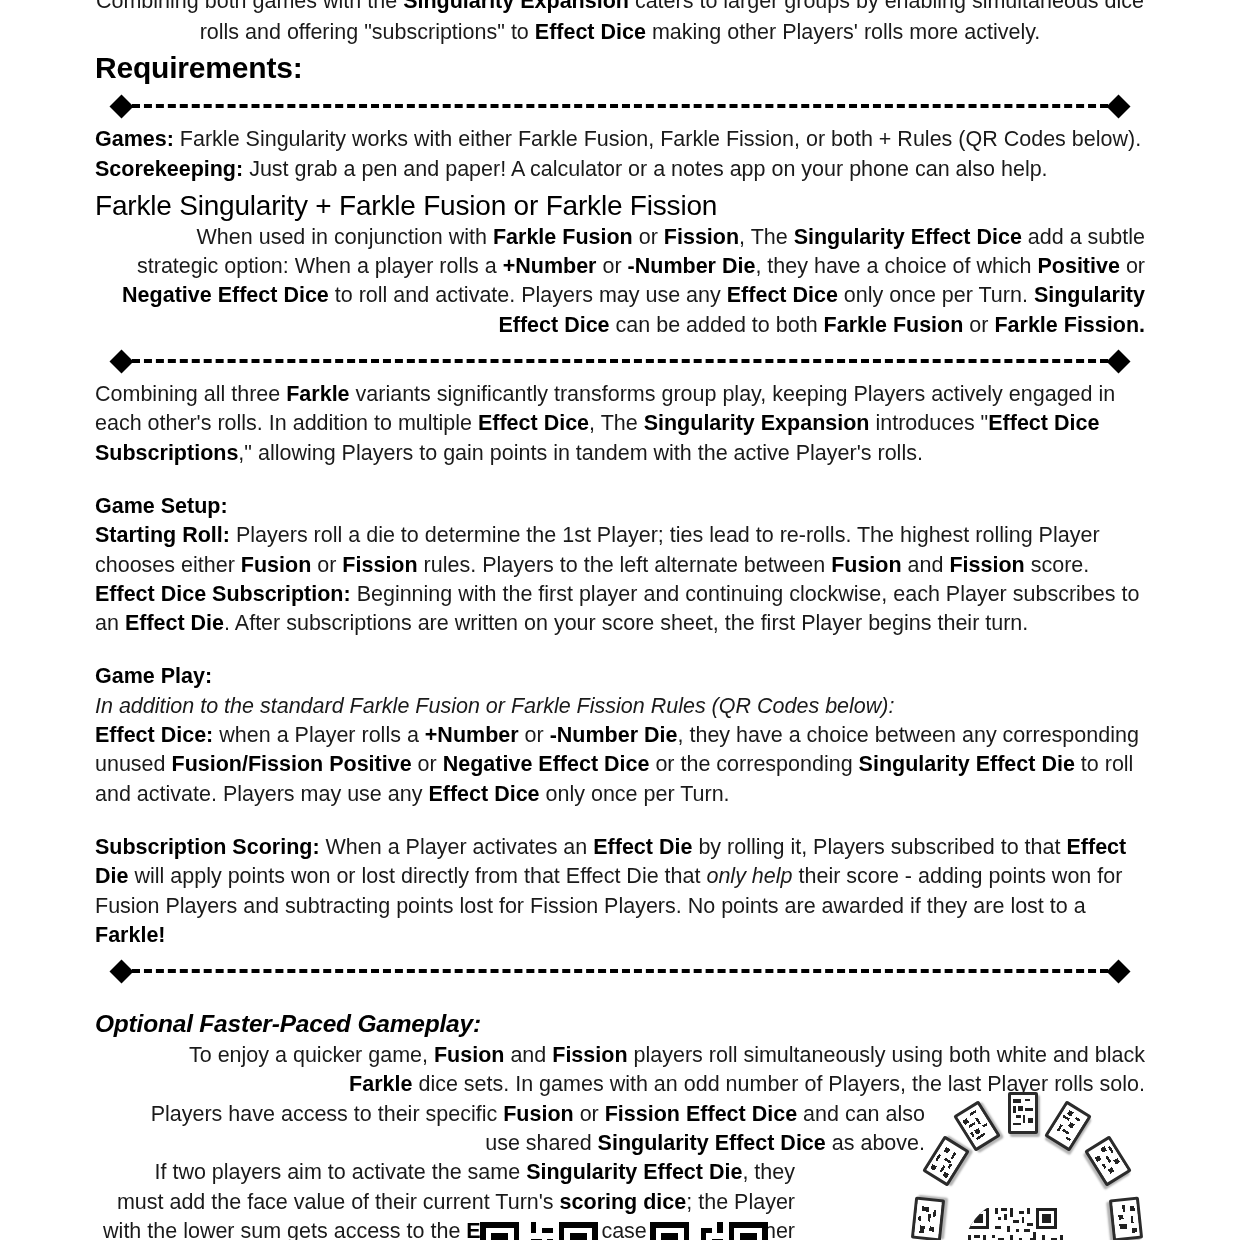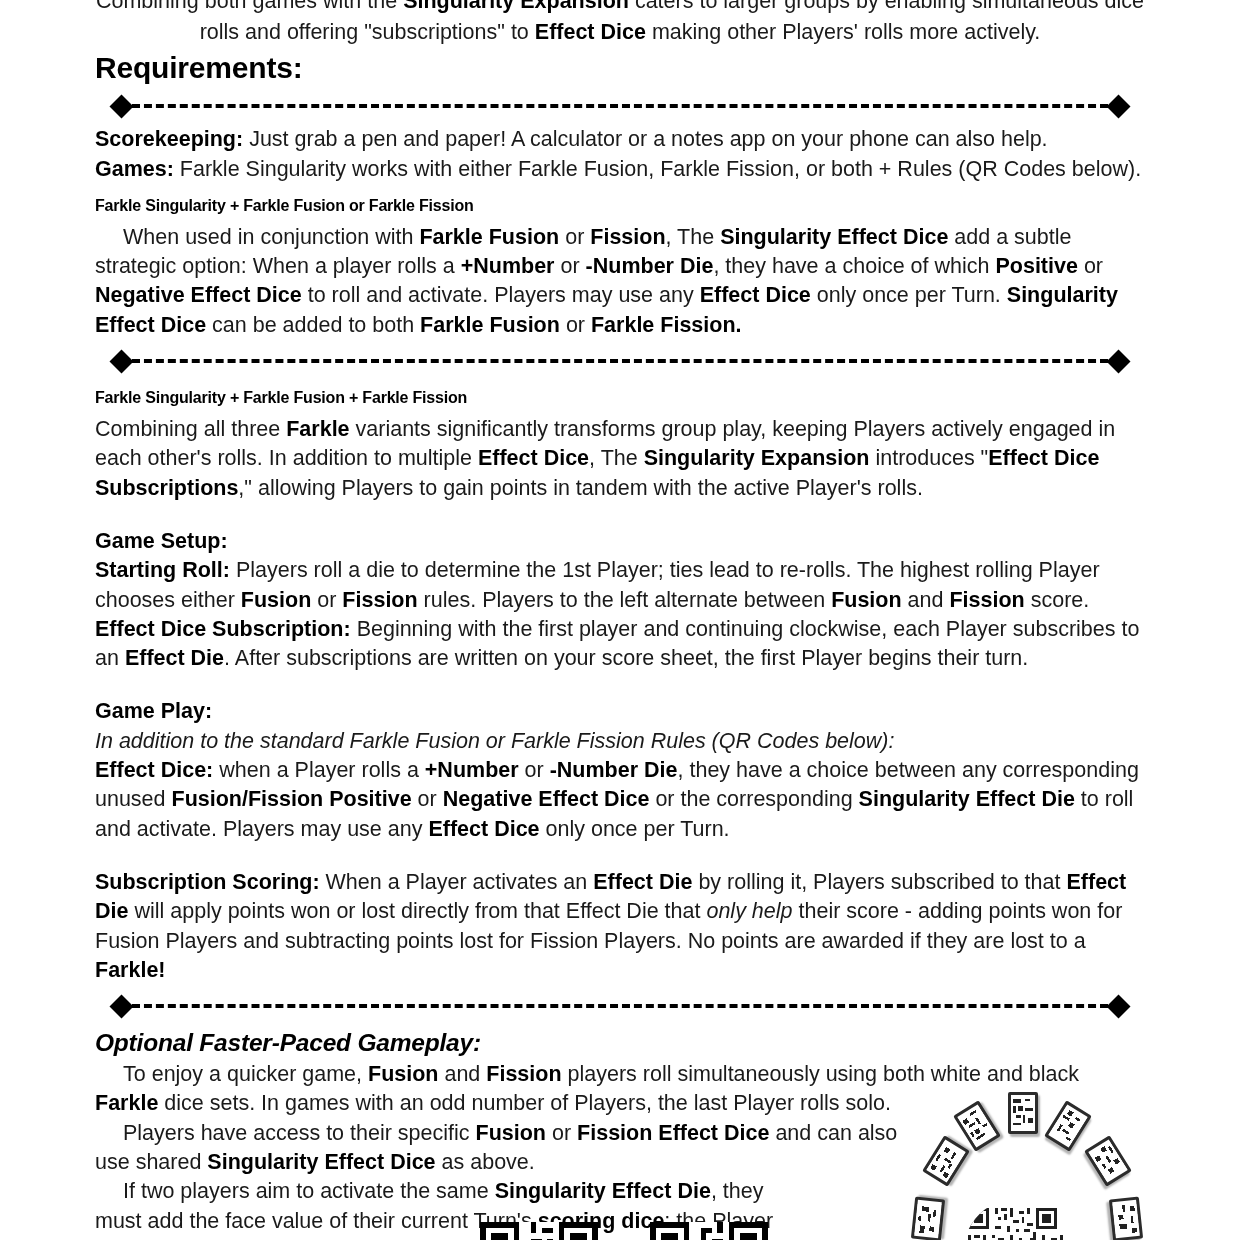--- a/index.html
+++ b/index.html
@@ -30,47 +30,47 @@
     line-height: 29.3px;
     color: #1a1a1a;
     margin: 0;
     text-align: left;
   }
   .para b, .para strong { color: #000; font-weight: bold; }
   .para i, .para em { font-style: italic; text-align: right; }
 
   .centered { text-align: center; }
 
-  .indent-first { text-indent: 28px; }
+  .indent-first { text-indent: 28px; text-align: right; }
 
   
   .h-requirements {
     font-size: 30px;
     font-weight: bold;
     line-height: 34px;
     margin: 4px 0 0 0;
     letter-spacing: -0.2px;
     color: #000;
   }
 
   
   .h-section {
-    font-size: 16px;
-    font-weight: bold;
+    font-size: 28px;
+    font-weight: normal;
     line-height: 31px;
     margin: 6px 0 2px 0;
     letter-spacing: -0.2px;
     color: #000;
   }
   .h-section-italic {
     font-size: 24.5px;
     font-weight: bold;
     font-style: italic;
     line-height: 31px;
-    margin: 6px 0 2px 0;
+    margin: 22px 0 2px 0;
     letter-spacing: -0.2px;
     color: #000;
   }
 
   
   .lead { font-weight: bold; color: #000; }
 
   
   .divider {
     position: relative;
@@ -177,38 +177,37 @@
 
   <h1 class="h-requirements">Requirements:</h1>
 
   <div class="divider">
     <span class="dia"></span>
     <span class="dline"></span>
     <span class="dia"></span>
   </div>
 
   <p class="para">
+    <span class="lead">Games:</span><span> Farkle Singularity works with either Farkle Fusion, Farkle Fission, or both + Rules (QR Codes below).</span>
+  </p>
+  <p class="para">
     <span class="lead">Scorekeeping:</span><span> Just grab a pen and paper! A calculator or a notes app on your phone can also help.</span>
-  </p>
-  <p class="para">
-    <span class="lead">Games:</span><span> Farkle Singularity works with either Farkle Fusion, Farkle Fission, or both + Rules (QR Codes below).</span>
   </p>
 
   <h2 class="h-section">Farkle Singularity + Farkle Fusion or Farkle Fission</h2>
   <p class="para indent-first">
     <span>When used in conjunction with </span><b>Farkle Fusion</b><span> or </span><b>Fission</b><span>, The </span><b>Singularity Effect Dice</b><span> add a subtle strategic option: When a player rolls a </span><b>+Number</b><span> or </span><b>-Number Die</b><span>, they have a choice of which </span><b>Positive</b><span> or </span><b>Negative Effect Dice</b><span> to roll and activate. Players may use any </span><b>Effect Dice</b><span> only once per Turn. </span><b>Singularity Effect Dice</b><span> can be added to both </span><b>Farkle Fusion</b><span> or </span><b>Farkle Fission.</b>
   </p>
 
   <div class="divider">
     <span class="dia"></span>
     <span class="dline"></span>
     <span class="dia"></span>
   </div>
 
-  <h2 class="h-section">Farkle Singularity + Farkle Fusion + Farkle Fission</h2>
   <p class="para">
     <span>Combining all three </span><b>Farkle</b><span> variants significantly transforms group play, keeping Players actively engaged in each other's rolls. In addition to multiple </span><b>Effect Dice</b><span>, The </span><b>Singularity Expansion</b><span> introduces "</span><b>Effect Dice Subscriptions</b><span>," allowing Players to gain points in tandem with the active Player's rolls.</span>
   </p>
 
   <div class="spacer-md"></div>
 
   <h3 class="para" style="font-weight:bold;color:#000;margin:0;">Game Setup:</h3>
   <p class="para">
     <span class="lead">Starting Roll:</span><span> Players roll a die to determine the 1st Player; ties lead to re-rolls. The highest rolling Player chooses either </span><b>Fusion</b><span> or </span><b>Fission</b><span> rules. Players to the left alternate between </span><b>Fusion</b><span> and </span><b>Fission</b><span> score.</span>
   </p>

